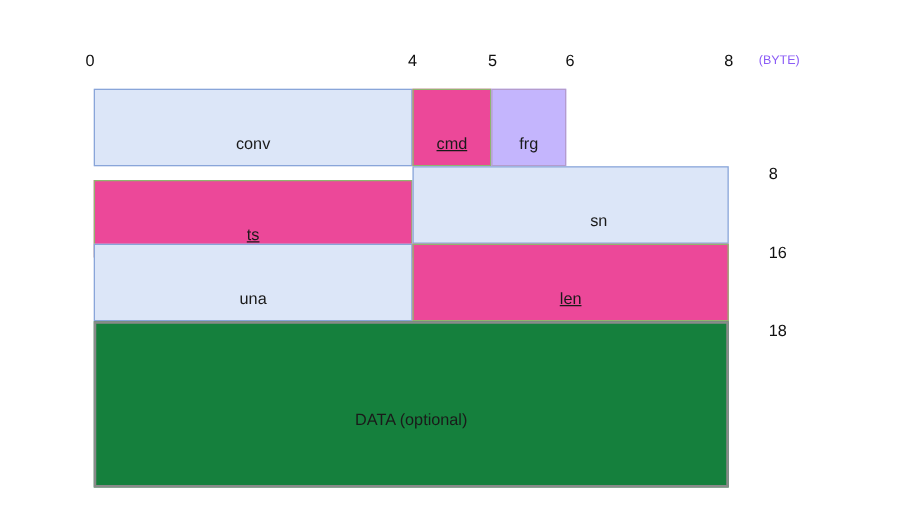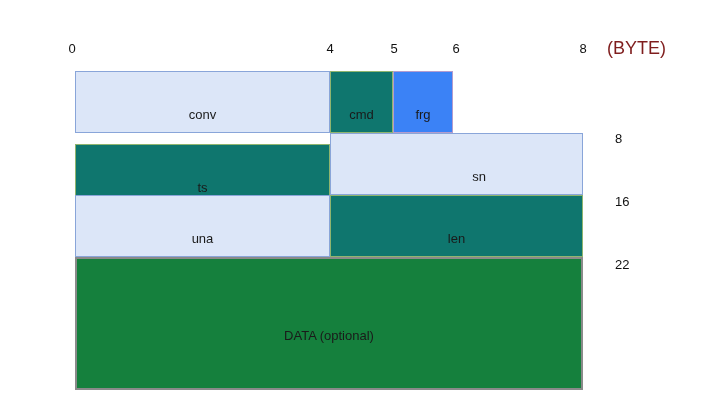--- a/index.html
+++ b/index.html
@@ -26,23 +26,23 @@
   .tick {
     position: absolute;
     font-size: 13px;
     line-height: 13px;
     color: #111111;
     text-align: center;
     white-space: nowrap;
   }
   .tick-unit {
     position: absolute;
-    font-size: 18px;
+    font-size: 10px;
     line-height: 13px;
-    color: #7f1d1d;
+    color: #8b5cf6;
     white-space: nowrap;
   }
 
   
   .row-offset {
     position: absolute;
     font-size: 13px;
     line-height: 13px;
     color: #111111;
     text-align: left;
@@ -61,25 +61,26 @@
     color: #1a1a1a;
     border-width: 1px;
     border-style: solid;
   }
 
   .c-blue {
     background: #dce6f8;
     border-color: #89a5d9;
   }
   .c-green {
-    background: #0f766e;
+    background: #ec4899;
     border-color: #90b56f;
+    text-decoration: underline;
   }
   .c-purple {
-    background: #3b82f6;
+    background: #c4b5fd;
     border-color: #b49ccd;
   }
   .c-yellow {
     background: #fcf1cf;
     border-color: #dcba6f;
   }
   .c-gray {
     background: #15803d;
     border-color: #8a8a8a;
   }
@@ -99,21 +100,21 @@
     <div class="tick" style="left:320px; top:42px; width:20px;">4</div>
     <div class="tick" style="left:384px; top:42px; width:20px;">5</div>
     <div class="tick" style="left:446px; top:42px; width:20px;">6</div>
     <div class="tick" style="left:573px; top:42px; width:20px;">8</div>
     <div class="tick-unit" style="left:607px; top:42px;">(BYTE)</div>
   </div>
 
   <div>
     <div class="row-offset" style="left:615px; top:132px;">8</div>
     <div class="row-offset" style="left:615px; top:195px;">16</div>
-    <div class="row-offset" style="left:615px; top:258px;">22</div>
+    <div class="row-offset" style="left:615px; top:258px;">18</div>
   </div>
 
   <div class="cell c-blue" style="left:75px; top:71px; width:255px; height:62px;">
     <span class="cell-label">conv</span>
   </div>
   <div class="cell c-green" style="left:330px; top:71px; width:63px; height:62px;">
     <span class="cell-label">cmd</span>
   </div>
   <div class="cell c-purple" style="left:393px; top:71px; width:60px; height:62px;">
     <span class="cell-label">frg</span>

